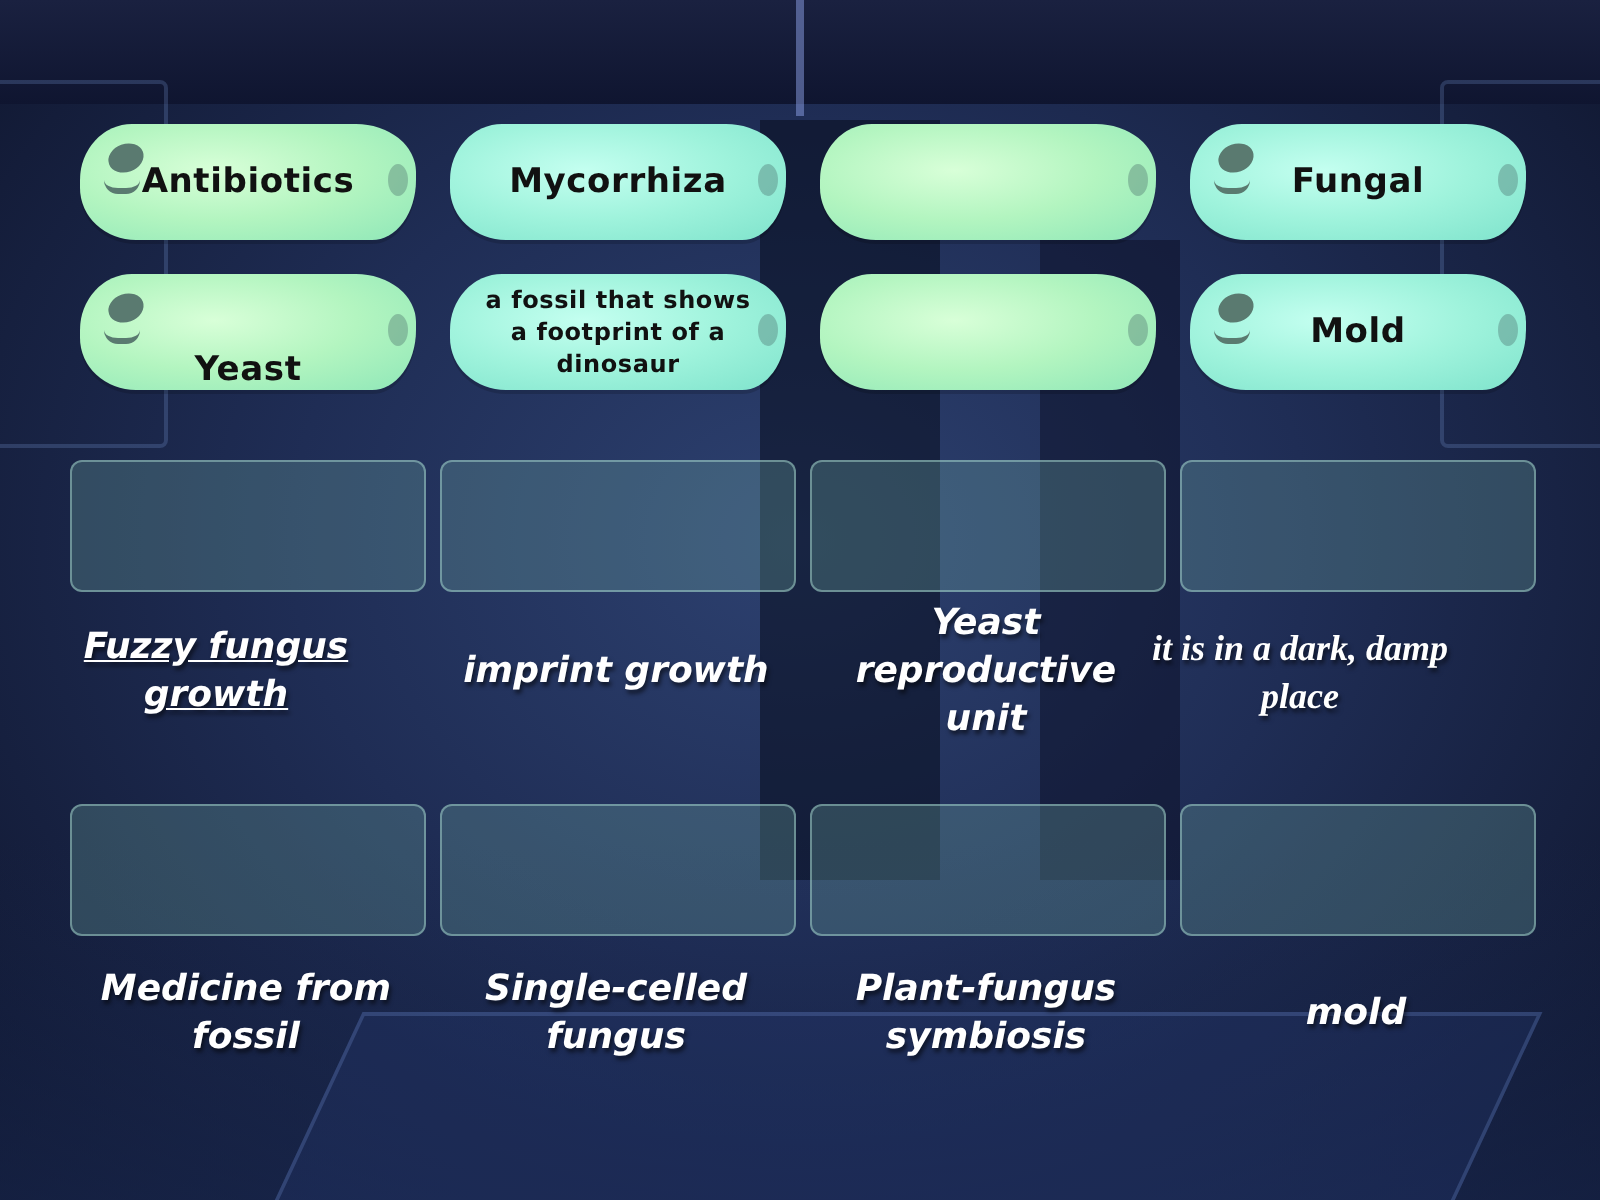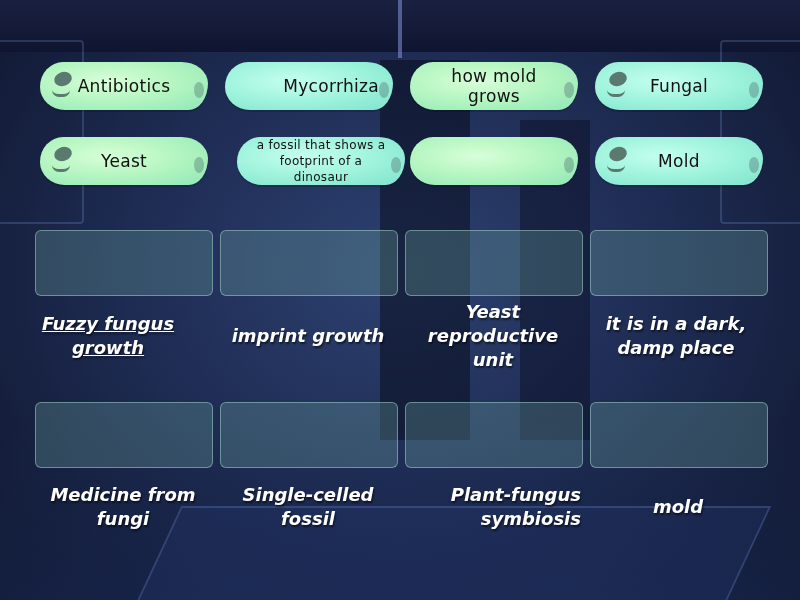--- a/index.html
+++ b/index.html
@@ -19,27 +19,27 @@
     .bg .rug { position:absolute; left:150px; right:60px; bottom:-40px; height:130px;
       border:2px solid rgba(120,150,220,0.25); transform: skewX(-25deg); background: rgba(40,60,120,0.25); }
     .bg .chandelier { position:absolute; left:398px; top:0; width:4px; height:58px; background:rgba(140,160,230,0.5); }
     .bg .door { position:absolute; left:380px; top:60px; width:90px; height:380px;
       background: rgba(8,12,30,0.55); }
     .bg .door2 { position:absolute; left:520px; top:120px; width:70px; height:320px;
       background: rgba(8,12,30,0.45); }
 
     
     .tile {
-      position: absolute; width: 168px; height: 48px;
+      position: absolute; width: 168px; height: 58px;
       display: flex; align-items: center; justify-content: center; text-align: center;
       background: radial-gradient(ellipse at 40% 40%, #d8ffd8 0%, #b3f5c0 50%, #8fe7b8 100%);
       border-radius: 26px 30px 22px 28px / 28px 24px 30px 26px;
       box-shadow: 0 2px 0 rgba(0,0,0,0.15);
       color: #111; cursor: grab;
-      font-family: "DejaVu Sans", sans-serif; font-size: 17px; letter-spacing: 0.3px;
+      font-family: "DejaVu Sans", sans-serif; font-size: 17px; letter-spacing: 0.3px; font-weight: bold;
     }
     .tile.teal { background: radial-gradient(ellipse at 40% 40%, #c4fff0 0%, #9ff3dc 50%, #7fe3cc 100%); }
     .tile .small { font-size: 12px; line-height: 16px; }
     .tile .eye {
       position: absolute; left: 14px; top: 10px; width: 18px; height: 14px;
       border-radius: 50%; background: #5a7a70; transform: rotate(-20deg);
     }
     .tile .mouth {
       position: absolute; left: 12px; top: 28px; width: 18px; height: 4px;
       border-bottom: 3px solid #5a7a70; border-radius: 0 0 8px 8px;
@@ -78,42 +78,41 @@
   <div class="floor"></div>
   <div class="rug"></div>
 </div>
 
 <div class="tile" style="left:40px;top:62px;">
   <span class="eye"></span>
   <span class="mouth"></span>
   <span class="tail"></span>
   <span class="label">Antibiotics</span>
 </div>
-<div class="tile teal" style="left:225px;top:62px;justify-content:flex-end;">
+<div class="tile teal" style="left:225px;top:62px;">
   <span class="tail"></span>
   <span class="label">Mycorrhiza</span>
 </div>
 <div class="tile" style="left:410px;top:62px;">
   <span class="tail"></span>
-  <span class="label">how mold grows</span>
 </div>
 <div class="tile teal" style="left:595px;top:62px;">
   <span class="eye"></span>
   <span class="mouth"></span>
   <span class="tail"></span>
   <span class="label">Fungal</span>
 </div>
 
-<div class="tile" style="left:40px;top:137px;">
+<div class="tile" style="left:40px;top:137px;align-items:flex-end;">
   <span class="eye"></span>
   <span class="mouth"></span>
   <span class="tail"></span>
   <span class="label">Yeast</span>
 </div>
-<div class="tile teal" style="left:237px;top:137px;justify-content:flex-end;">
+<div class="tile teal" style="left:225px;top:137px;justify-content:flex-end;">
   <span class="tail"></span>
   <span class="label small">a fossil that shows a footprint of a dinosaur</span>
 </div>
 <div class="tile" style="left:410px;top:137px;">
   <span class="tail"></span>
 </div>
 <div class="tile teal" style="left:595px;top:137px;">
   <span class="eye"></span>
   <span class="mouth"></span>
   <span class="tail"></span>
@@ -121,23 +120,23 @@
 </div>
 
 <div class="zone" style="left:35px;top:230px;"></div>
 <div class="zone" style="left:220px;top:230px;"></div>
 <div class="zone" style="left:405px;top:230px;"></div>
 <div class="zone" style="left:590px;top:230px;"></div>
 
 <div class="zone-label" style="left:20px;top:305px;height:62px;width:176px;text-decoration:underline;">Fuzzy fungus growth</div>
 <div class="zone-label" style="left:220px;top:305px;height:62px;">imprint growth</div>
 <div class="zone-label" style="left:405px;top:300px;height:72px;">Yeast reproductive unit</div>
-<div class="zone-label" style="left:588px;top:305px;height:62px;">it is in a dark, damp place</div>
+<div class="zone-label" style="left:562px;top:305px;height:62px;font-family:Liberation Serif, serif;">it is in a dark, damp place</div>
 
 <div class="zone" style="left:35px;top:402px;"></div>
 <div class="zone" style="left:220px;top:402px;"></div>
 <div class="zone" style="left:405px;top:402px;"></div>
 <div class="zone" style="left:590px;top:402px;"></div>
 
-<div class="zone-label" style="left:35px;top:476px;height:62px;">Medicine from fungi</div>
-<div class="zone-label" style="left:220px;top:476px;height:62px;">Single-celled fossil</div>
-<div class="zone-label" style="left:405px;top:476px;height:62px;text-align:right;">Plant-fungus symbiosis</div>
+<div class="zone-label" style="left:35px;top:476px;height:62px;">Medicine from fossil</div>
+<div class="zone-label" style="left:220px;top:476px;height:62px;">Single-celled fungus</div>
+<div class="zone-label" style="left:405px;top:476px;height:62px;">Plant-fungus symbiosis</div>
 <div class="zone-label" style="left:590px;top:476px;height:62px;">mold</div>
 
 </body></html>

